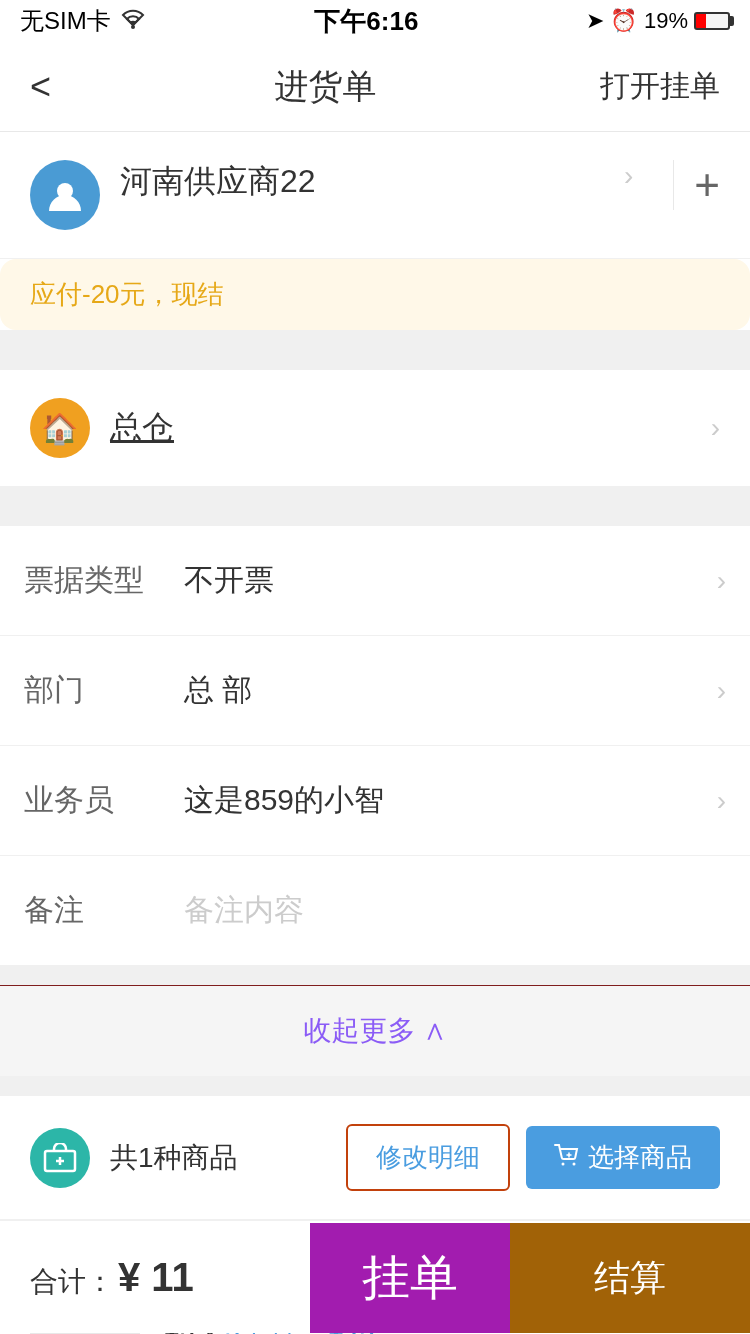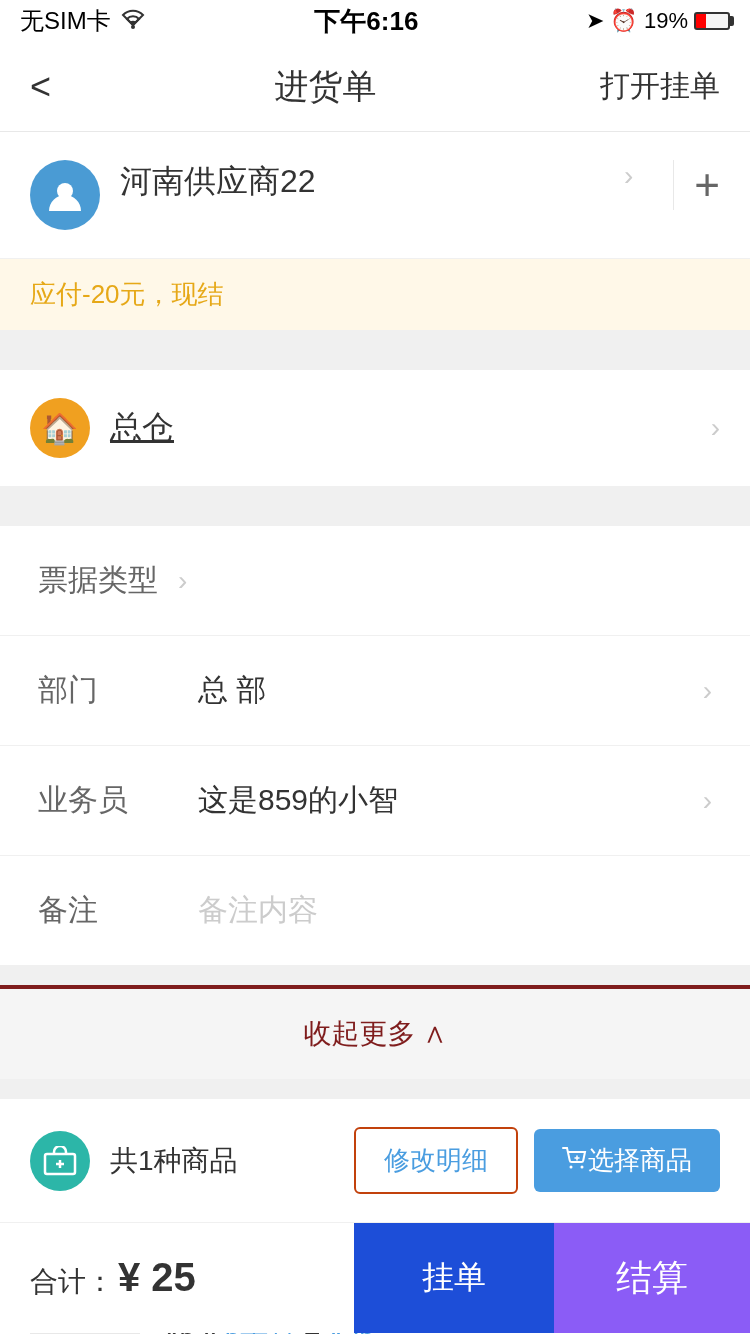--- a/index.html
+++ b/index.html
@@ -119,20 +119,21 @@
       padding-left: 20px;
       border-left: 1px solid #e8e8e8;
     }
 
     
     .notice-bar {
       background: #fff8e8;
       padding: 18px 30px;
       font-size: 26px;
       color: #e6a817;
+      border-radius: 16px;
     }
 
     
     .warehouse-row {
       display: flex;
       align-items: center;
       padding: 28px 30px;
     }
     .warehouse-icon {
       width: 60px;
@@ -155,21 +156,21 @@
     }
     .row-arrow {
       color: #ccc;
       font-size: 28px;
     }
 
     
     .form-row {
       display: flex;
       align-items: center;
-      padding: 34px 38px;
+      padding: 34px 24px;
       border-top: 1px solid #f0f0f0;
       background: #fff;
       cursor: pointer;
     }
     .form-row:first-child { border-top: none; }
     .form-label {
       font-size: 30px;
       color: #666;
       width: 140px;
       flex-shrink: 0;
@@ -183,23 +184,23 @@
     .form-placeholder {
       color: #ccc;
     }
 
     
     .collapse-btn {
       background: #f5f5f5;
       text-align: center;
       padding: 26px;
       font-size: 28px;
-      color: #7f1d1d;
-      cursor: pointer;
-      border-top: 4px solid #7f1d1d;
+      color: #8b5cf6;
+      cursor: pointer;
+      border-top: 1px solid #7f1d1d;
     }
 
     
     .products-header {
       background: #fff;
       display: flex;
       align-items: center;
       padding: 28px 30px;
       margin-bottom: 2px;
     }
@@ -233,20 +234,21 @@
     }
     .btn-primary {
       background: #4a9de0;
       color: #fff;
       padding: 14px 28px;
       border-radius: 6px;
       font-size: 26px;
       cursor: pointer;
       display: flex;
       align-items: center;
+      gap: 8px;
       border: none;
     }
 
     
     .product-item {
       background: #fff;
       display: flex;
       align-items: center;
       padding: 30px;
       margin-top: 2px;
@@ -313,40 +315,40 @@
     .total-amount {
       font-size: 40px;
       font-weight: 600;
       color: #333;
     }
     .total-sub {
       font-size: 22px;
       color: #999;
     }
     .btn-pending {
-      background: #1d4ed8;
+      background: #a21caf;
       color: #fff;
-      font-size: 32px;
+      font-size: 48px;
       font-weight: 500;
       display: flex;
       align-items: center;
       justify-content: center;
       width: 200px;
       cursor: pointer;
       border: none;
     }
     .btn-checkout {
-      background: #8b5cf6;
+      background: #a16207;
       color: #fff;
       font-size: 36px;
       font-weight: 500;
       display: flex;
       align-items: center;
       justify-content: center;
-      width: 196px;
+      width: 240px;
       cursor: pointer;
       border: none;
     }
 
     
     .divider { height: 20px; background: #f0f0f0; }
   </style>
 </head>
 <body>
 
@@ -404,20 +406,21 @@
       <span class="warehouse-name">总仓</span>
       <span class="row-arrow">›</span>
     </div>
   </div>
 
   <div class="divider"></div>
 
   <div class="section">
     <div class="form-row">
       <span class="form-label">票据类型</span>
+      <span class="form-value">不开票</span>
       <span class="row-arrow">›</span>
     </div>
     <div class="form-row">
       <span class="form-label">部门</span>
       <span class="form-value">总 部</span>
       <span class="row-arrow">›</span>
     </div>
     <div class="form-row">
       <span class="form-label">业务员</span>
       <span class="form-value">这是859的小智</span>
@@ -481,18 +484,18 @@
     </div>
     <span class="product-more">···</span>
   </div>
 
 </div>
 
 <div class="bottom-bar">
   <div class="total-section">
     <div style="display:flex;align-items:baseline;gap:4px;">
       <span class="total-label">合计：</span>
-      <span class="total-amount">¥ 25</span>
+      <span class="total-amount">¥ 11</span>
     </div>
   </div>
   <button class="btn-pending">挂单</button>
   <button class="btn-checkout">结算</button>
 </div>
 
 </body></html>

